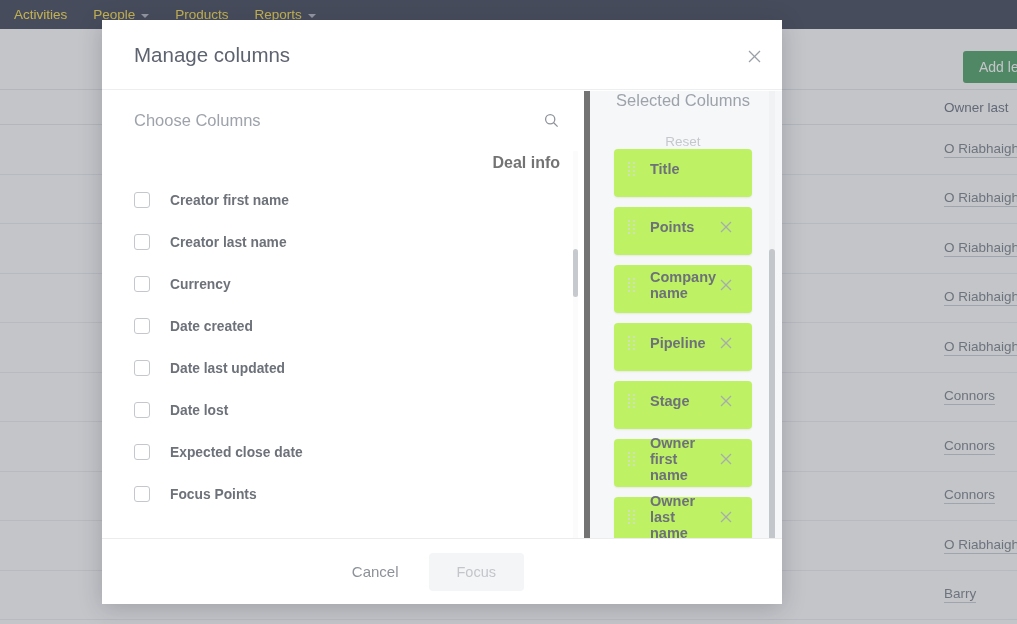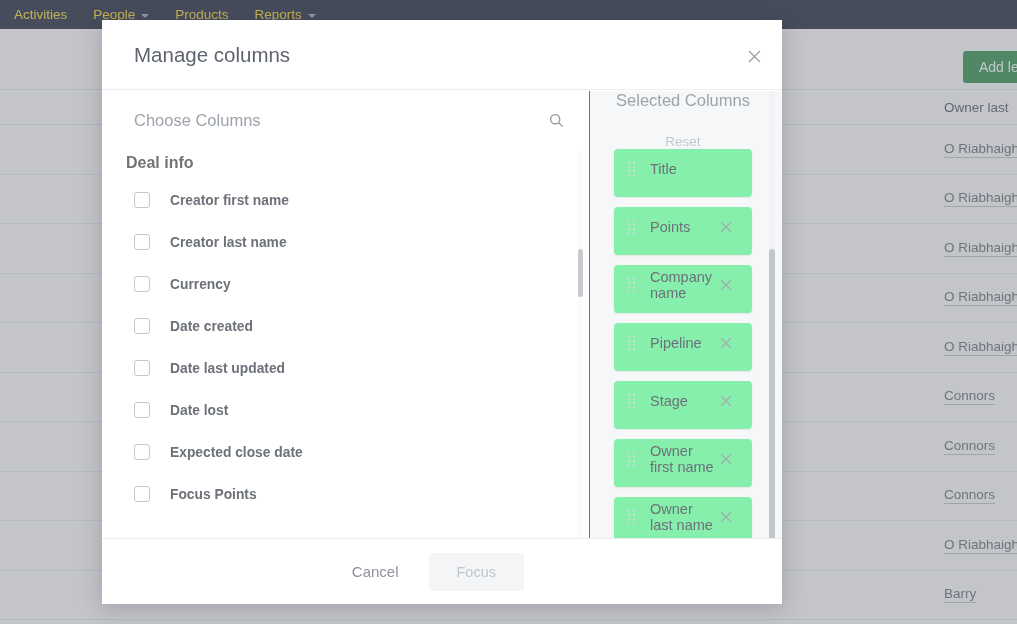--- a/index.html
+++ b/index.html
@@ -124,21 +124,22 @@
     position: absolute; top: 71px; left: 0; right: 0;
     height: 447px;
     display: flex;
   }
 
   
   .left-panel {
     width: 488px;
     position: relative;
     background: #ffffff;
-    border-right: 1px solid #737373;
+    border-right: 6px solid #737373;
+    text-align: right;
   }
   .left-head {
     display: flex; align-items: center; justify-content: space-between;
     padding: 0 20px 0 32px;
     height: 58px;
   }
   .left-head-title {
     font-size: 16.5px; color: #9ea3ab; font-weight: 400;
   }
   .search-icon-btn {
@@ -207,28 +208,29 @@
   .reset-link {
     font-size: 13.5px; color: #c4c8cd;
     background: none; border: none; cursor: pointer;
   }
   .selected-list {
     position: absolute;
     top: 58px; left: 0; right: 0; bottom: -70px;
     padding: 0 30px 0 24px;
   }
   .sel-card {
-    background: #86efac;
+    background: #bef264;
     border-radius: 4px;
     height: 48px;
     margin-bottom: 10px;
     display: flex; align-items: center;
     padding: 0 16px 8px 14px;
     box-shadow: 0 1px 2px rgba(40,45,55,0.08);
     position: relative;
+    font-weight: bold;
   }
   .drag-handle {
     width: 8px; height: 14px;
     display: grid;
     grid-template-columns: 3px 3px;
     grid-template-rows: repeat(4, 3px);
     gap: 1px 2px;
     flex: none;
     margin-right: 14px;
     cursor: grab;

